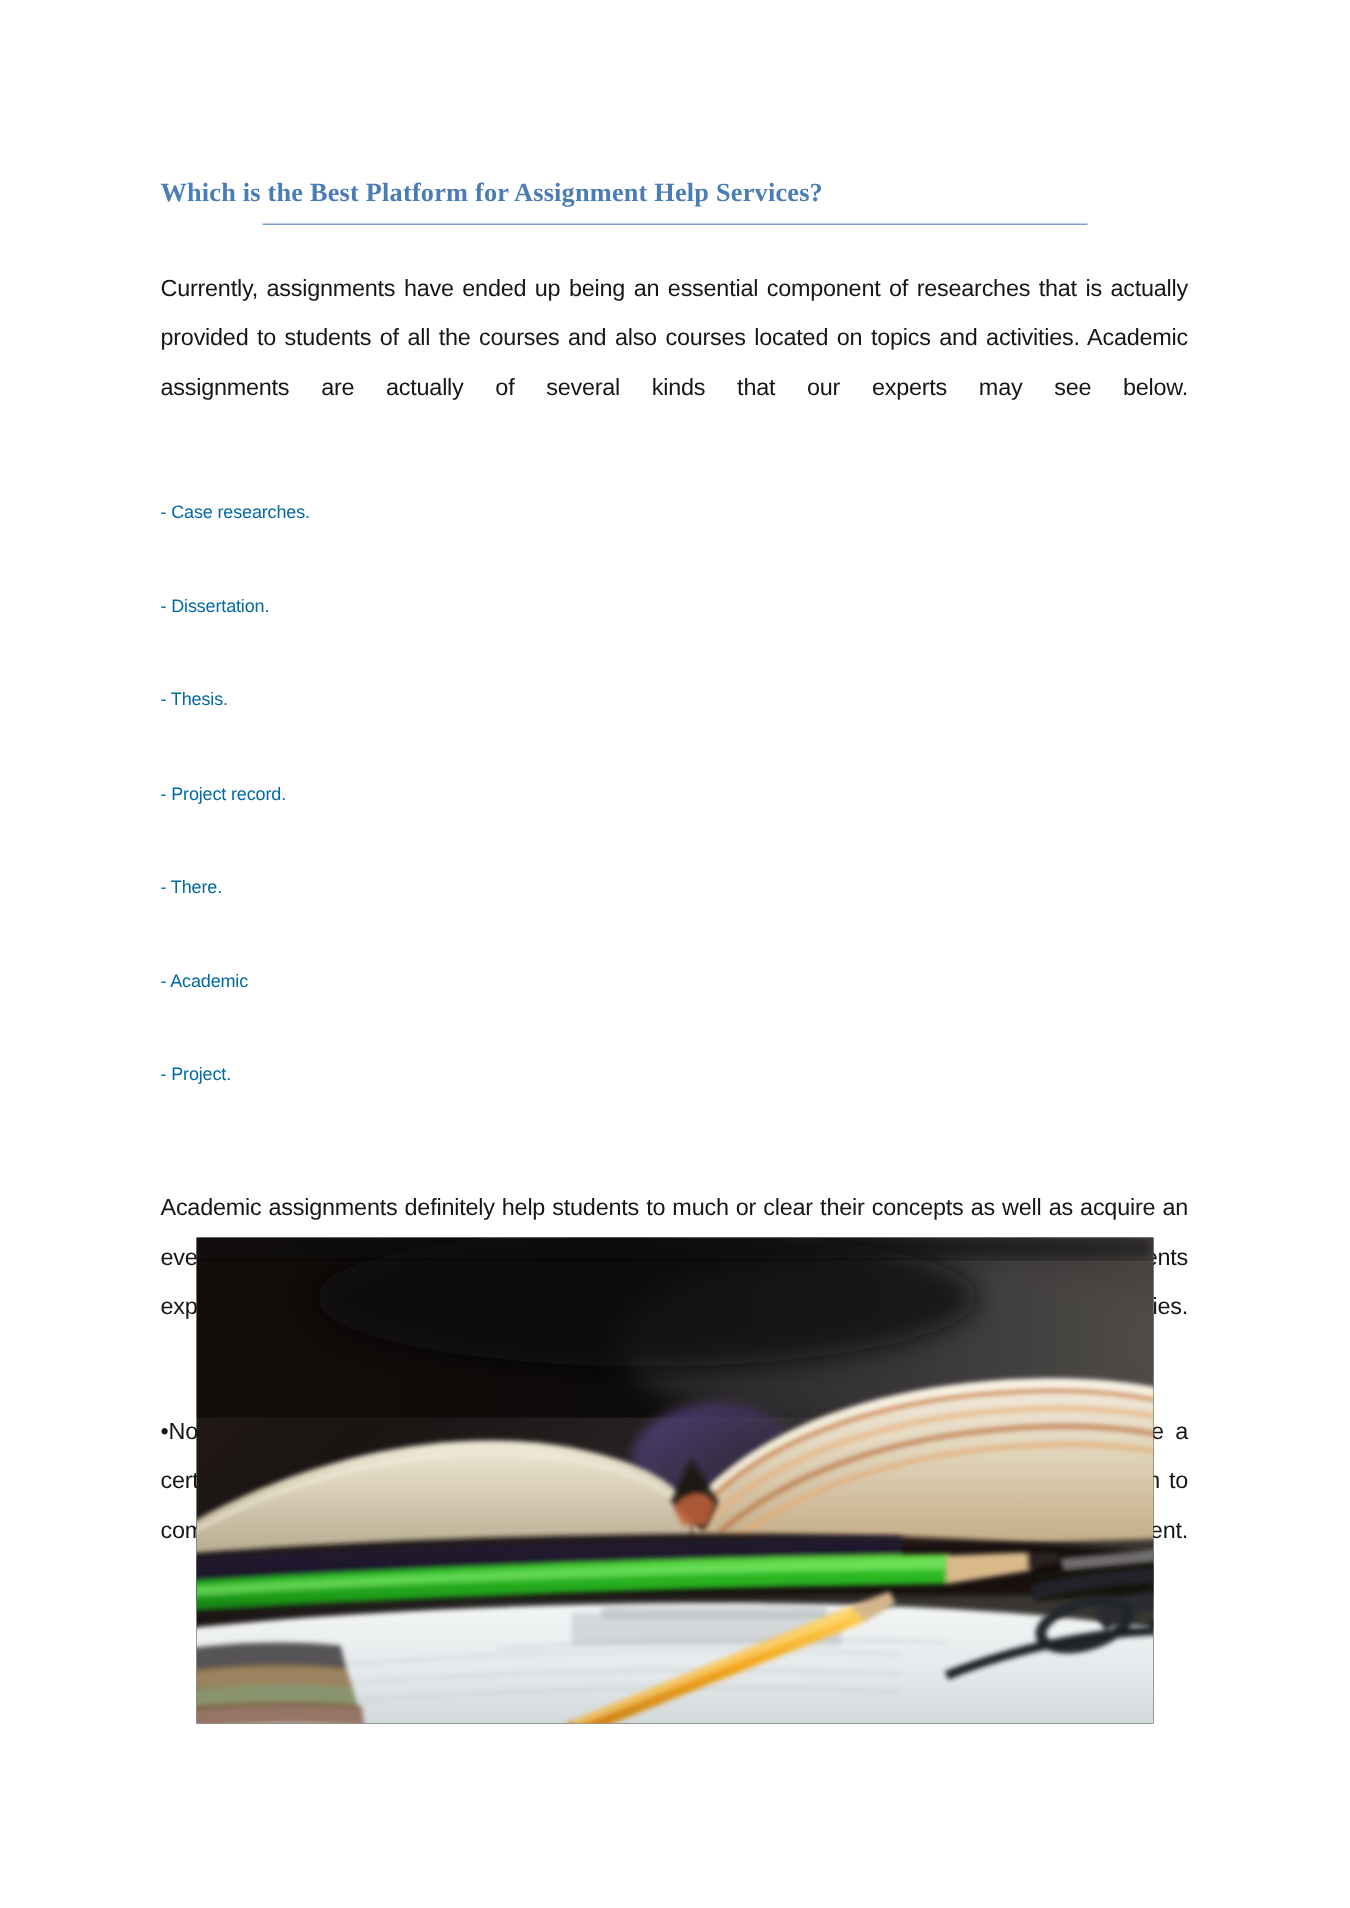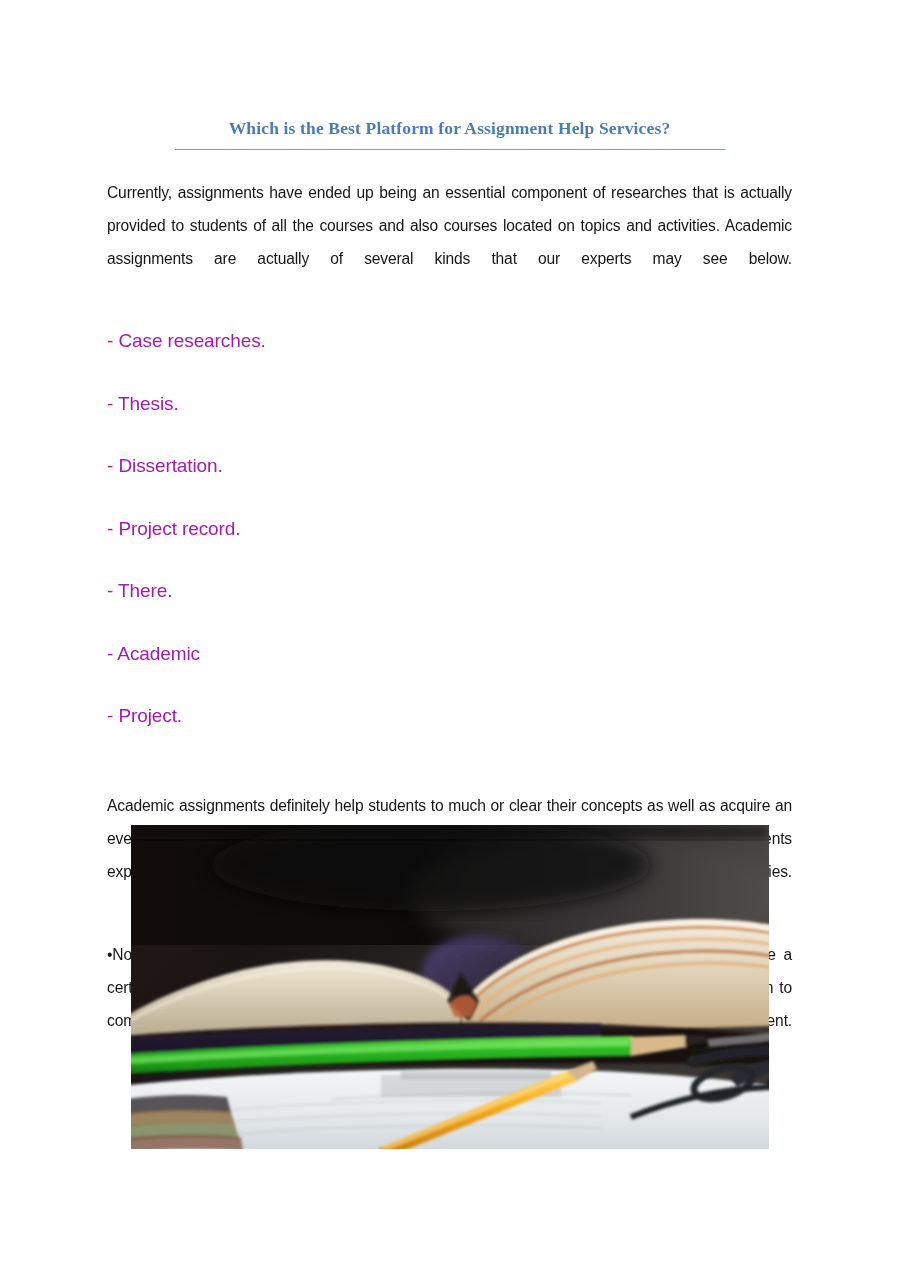--- a/index.html
+++ b/index.html
@@ -27,21 +27,20 @@
   
   .title-block {
     position: absolute;
     left: 107px;
     top: 118px;
     width: 685px;
   }
 
   .doc-title {
     margin: 0;
-    text-align: center;
     font-family: "Liberation Serif", serif;
     font-weight: bold;
     font-size: 17.5px;
     letter-spacing: 0.15px;
     color: #4a7cb5;
     line-height: 1.25;
   }
 
   .title-rule {
     margin: 9px auto 0 auto;
@@ -84,23 +83,23 @@
   
   .dash-list {
     margin: 22px 0 0 0;
     padding: 0;
     list-style: none;
   }
 
   .dash-list li {
     margin: 0 0 40.5px 0;
     font-family: "Liberation Sans", sans-serif;
-    font-size: 19px;
+    font-size: 12px;
     line-height: 22px;
-    color: #a21caf;
+    color: #0369a1;
     letter-spacing: -0.1px;
     text-align: left;
     white-space: pre;
   }
 
   .dash-list li:last-child {
     margin-bottom: 0;
   }
 
   
@@ -145,22 +144,22 @@
     <h1 class="doc-title">Which is the Best Platform for Assignment Help Services?</h1>
     <div class="title-rule"></div>
   </div>
 
   <div class="content">
 
     <p class="para">Currently, assignments have ended up being an essential component of researches that is actually provided to students of all the courses and also courses located on topics and activities. Academic assignments are actually of several kinds that our experts may see below.</p>
 
     <ul class="dash-list">
       <li>- Case researches.</li>
+      <li>- Dissertation.</li>
       <li>- Thesis.</li>
-      <li>- Dissertation.</li>
       <li>- Project record.</li>
       <li>- There.</li>
       <li>- Academic</li>
       <li>- Project.</li>
     </ul>
 
     <div class="block-gap"></div>
 
     <p class="para">Academic assignments definitely help students to much or clear their concepts as well as acquire an even more understanding of the subject topics. There are countless problems that students experience while composing these assignments and also end up scoring unsatisfactory qualities.</p>
 

